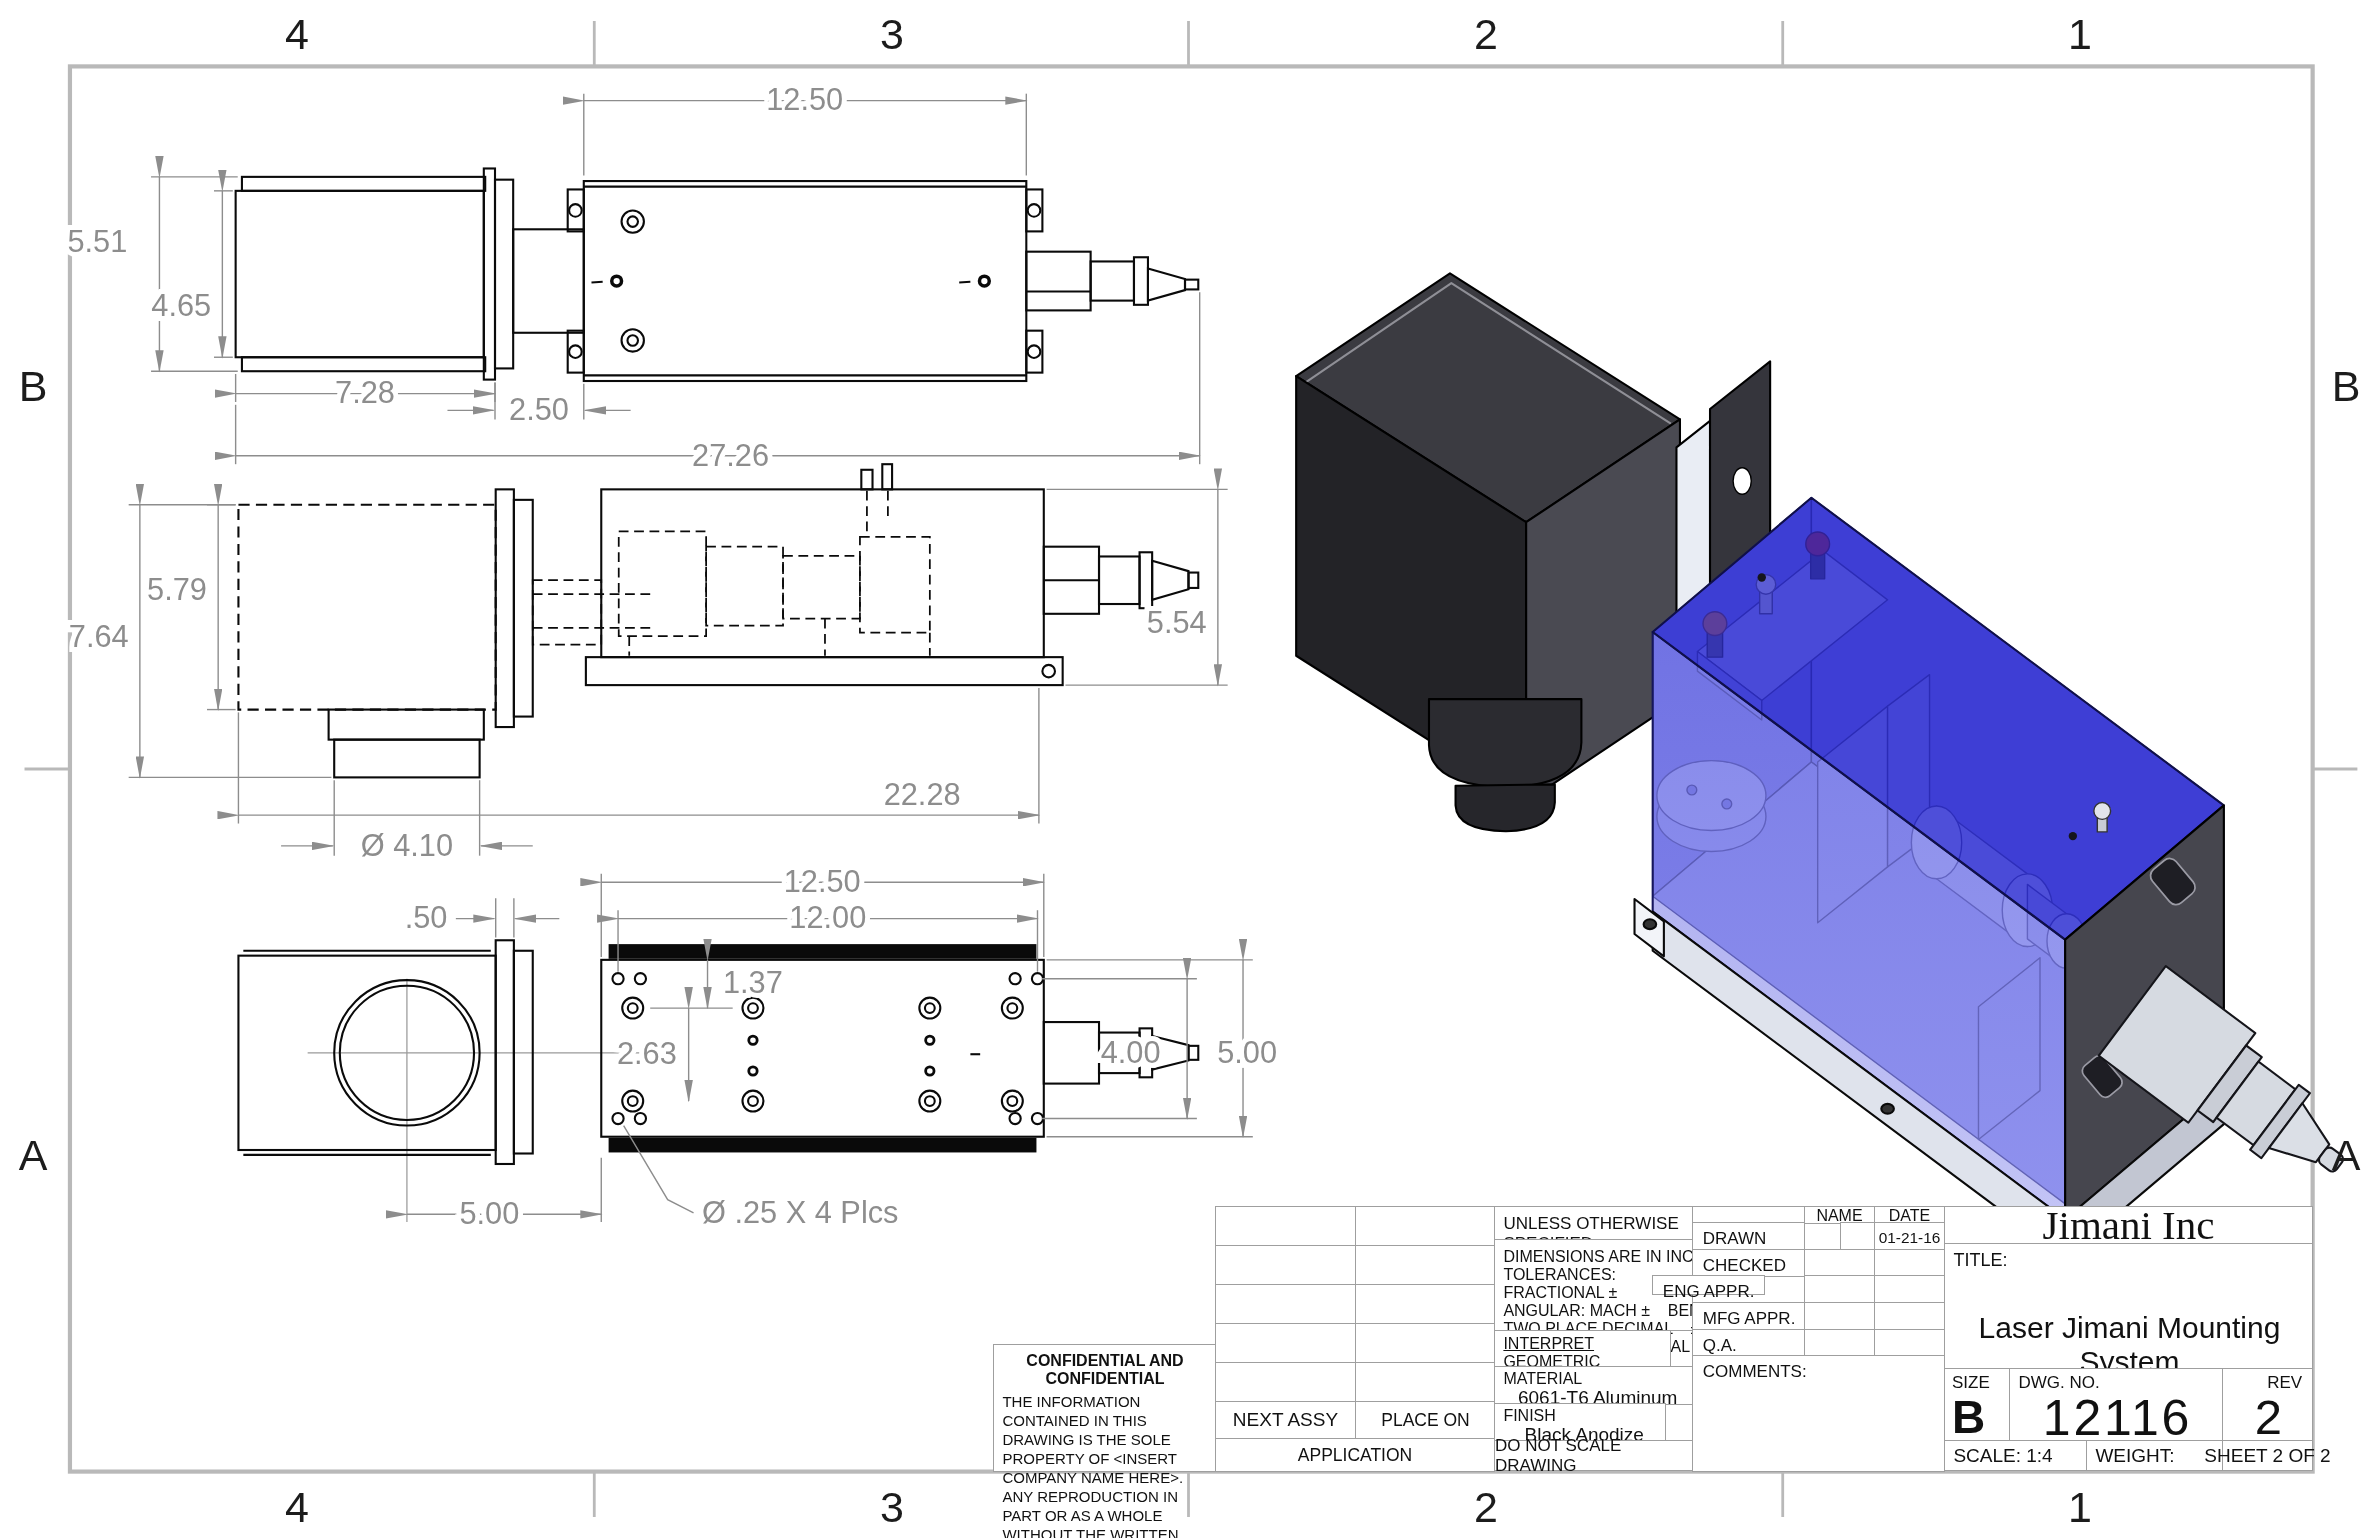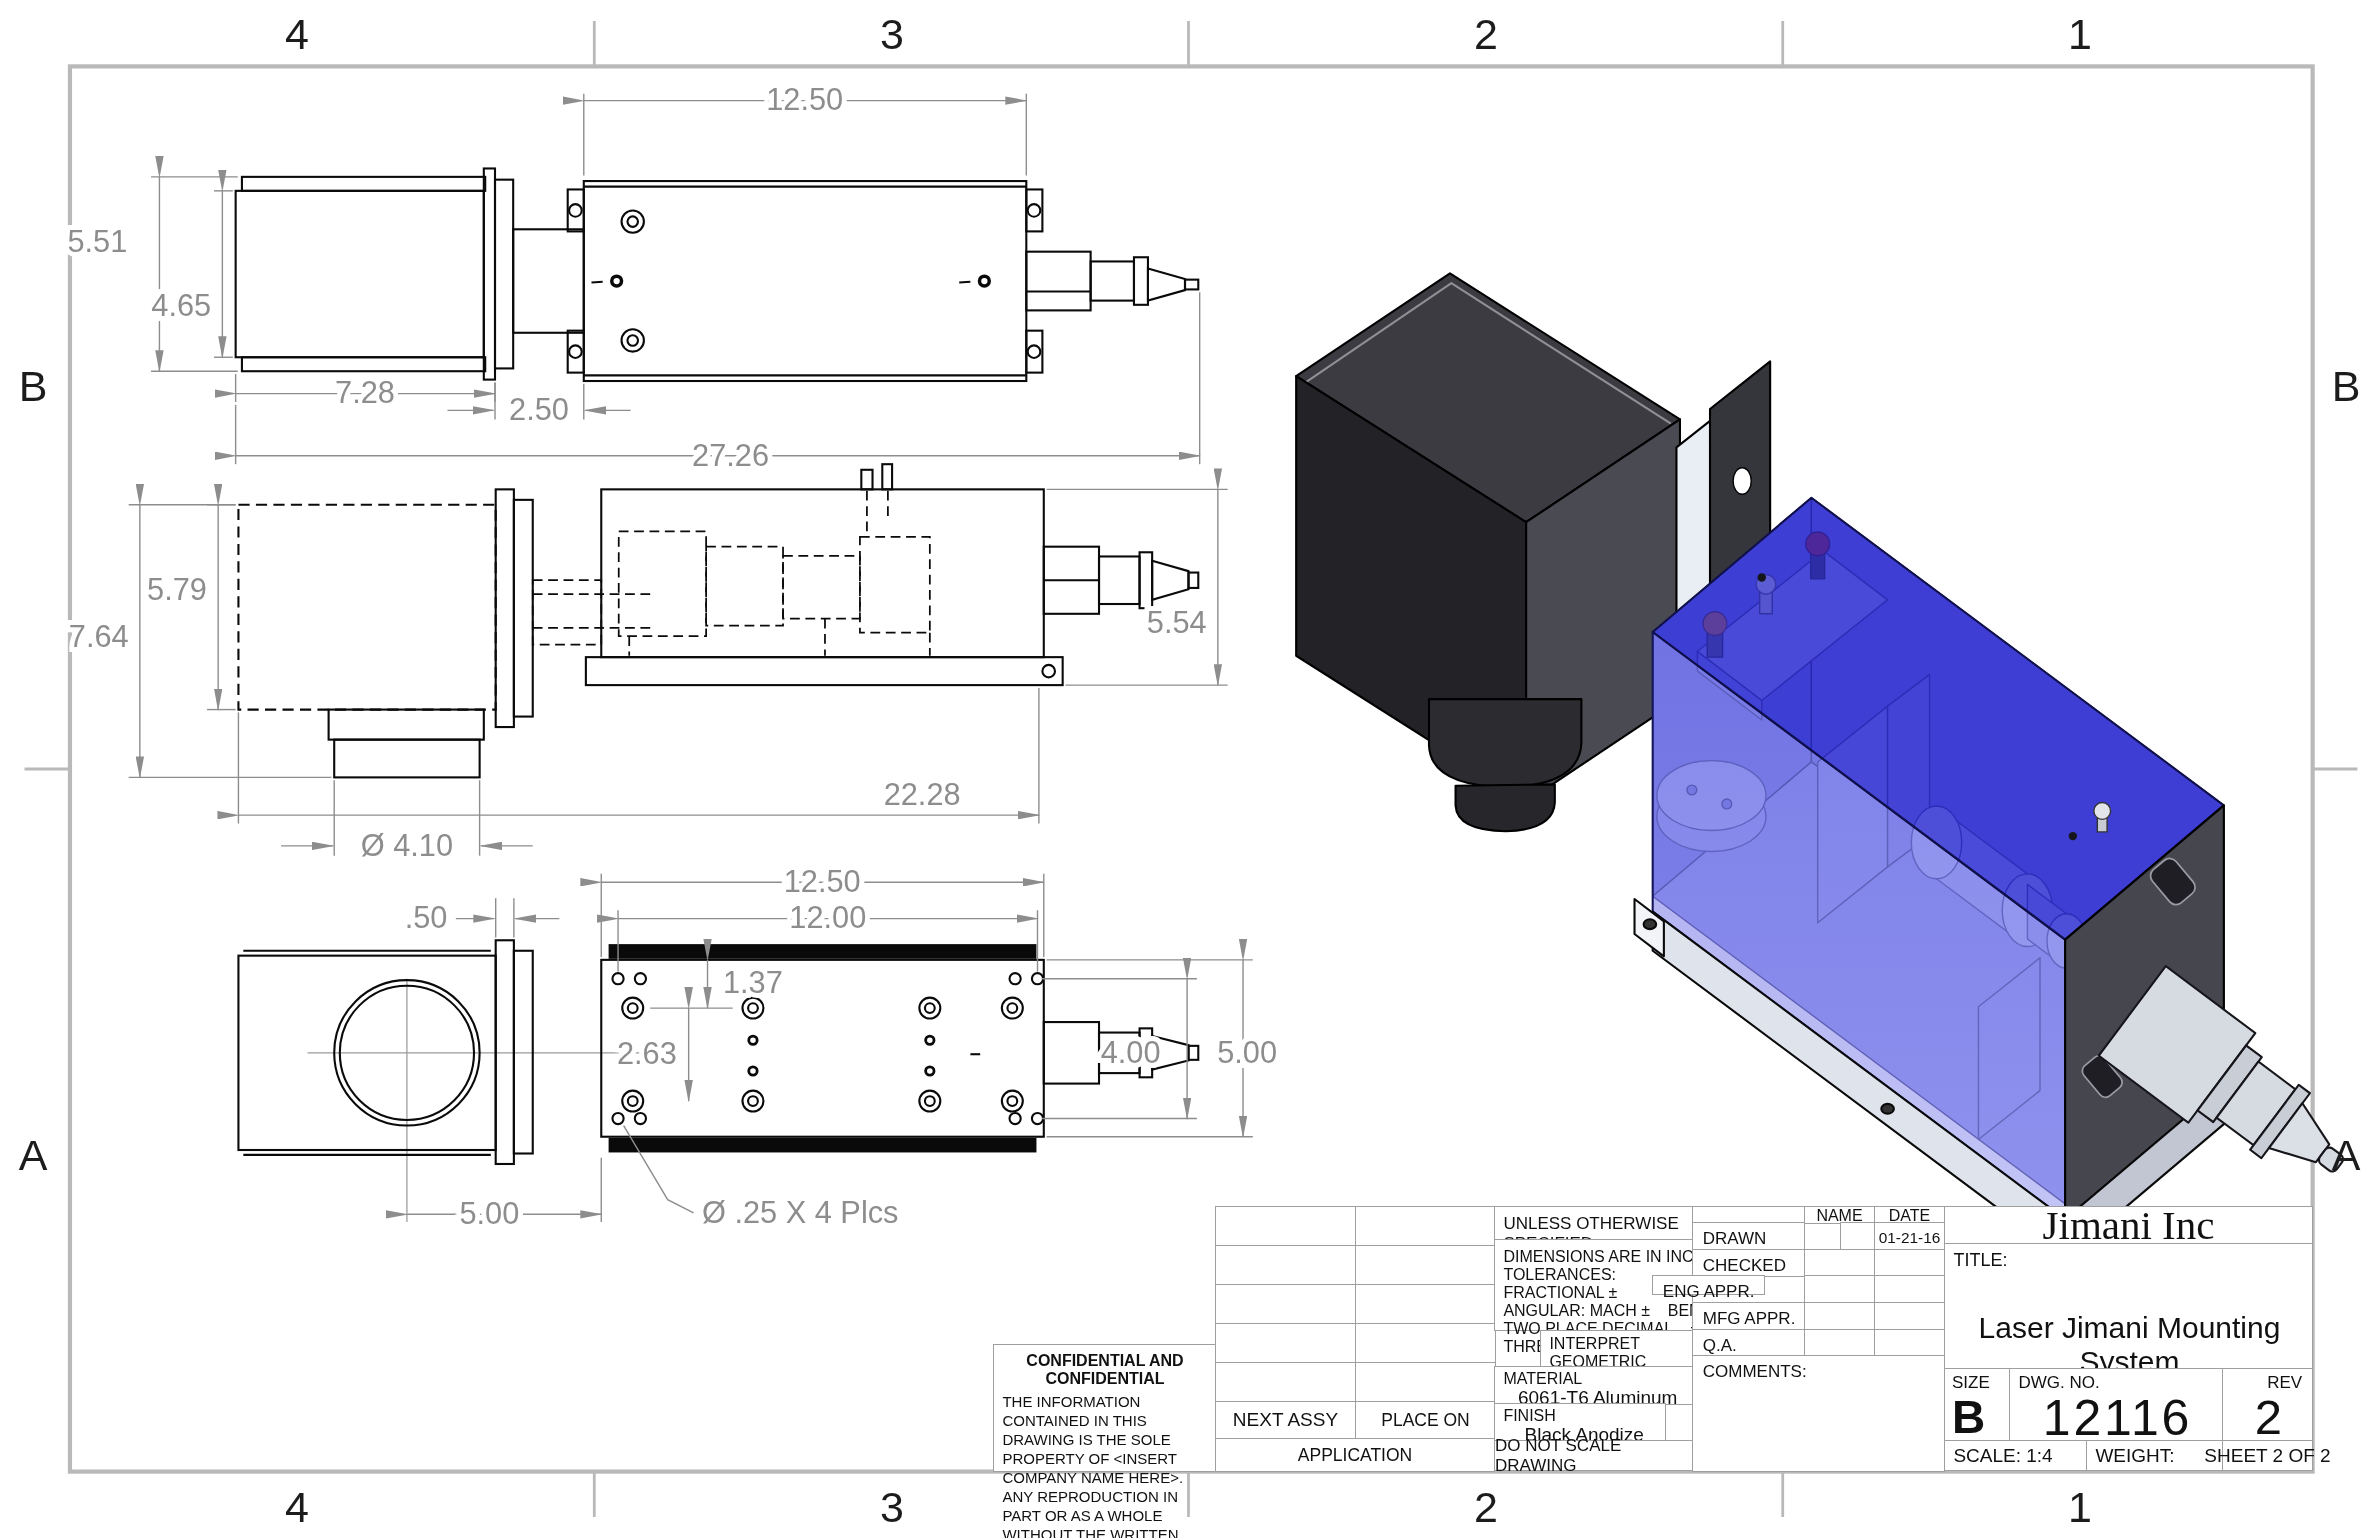--- a/index.html
+++ b/index.html
@@ -402,21 +402,21 @@
   <div>
     <div class="cell" style="left:1494px;top:1206px;width:199px;height:35px;font-size:17px;padding:7px 0 0 8.4px;">UNLESS OTHERWISE SPECIFIED:</div>
     <div class="cell cl" style="left:1494px;top:1239px;width:199px;height:92px;padding:8.4px 0 0 8.4px;">
       <div class="tol-line">DIMENSIONS ARE IN INCHES</div>
       <div class="tol-line">TOLERANCES:</div>
       <div class="tol-line">FRACTIONAL ±</div>
       <div class="tol-line">ANGULAR: MACH ±    BEND ±</div>
       <div class="tol-line">TWO PLACE DECIMAL    ±</div>
       <div class="tol-line">THREE PLACE DECIMAL  ±</div>
     </div>
-    <div class="cell cl" style="left:1540px;top:1330px;width:177px;height:37px;padding:4.2px 0 0 8.4px;">
+    <div class="cell cl" style="left:1494px;top:1330px;width:177px;height:37px;padding:4.2px 0 0 8.4px;text-decoration:underline;">
       <div>INTERPRET GEOMETRIC</div>
       <div>TOLERANCING PER:</div>
     </div>
     <div class="cell cl" style="left:1494px;top:1366px;width:199px;height:39px;padding:2.8px 0 0 8.4px;">
       <div>MATERIAL</div>
       <div style="text-align:center;font-size:19px;margin-top:1.4px;">6061-T6 Aluminum</div>
     </div>
     <div class="cell cl" style="left:1494px;top:1403px;width:172px;height:38px;padding:2.8px 0 0 8.4px;">
       <div>FINISH</div>
       <div style="text-align:center;font-size:19px;margin-top:1.4px;">Black Anodize</div>

